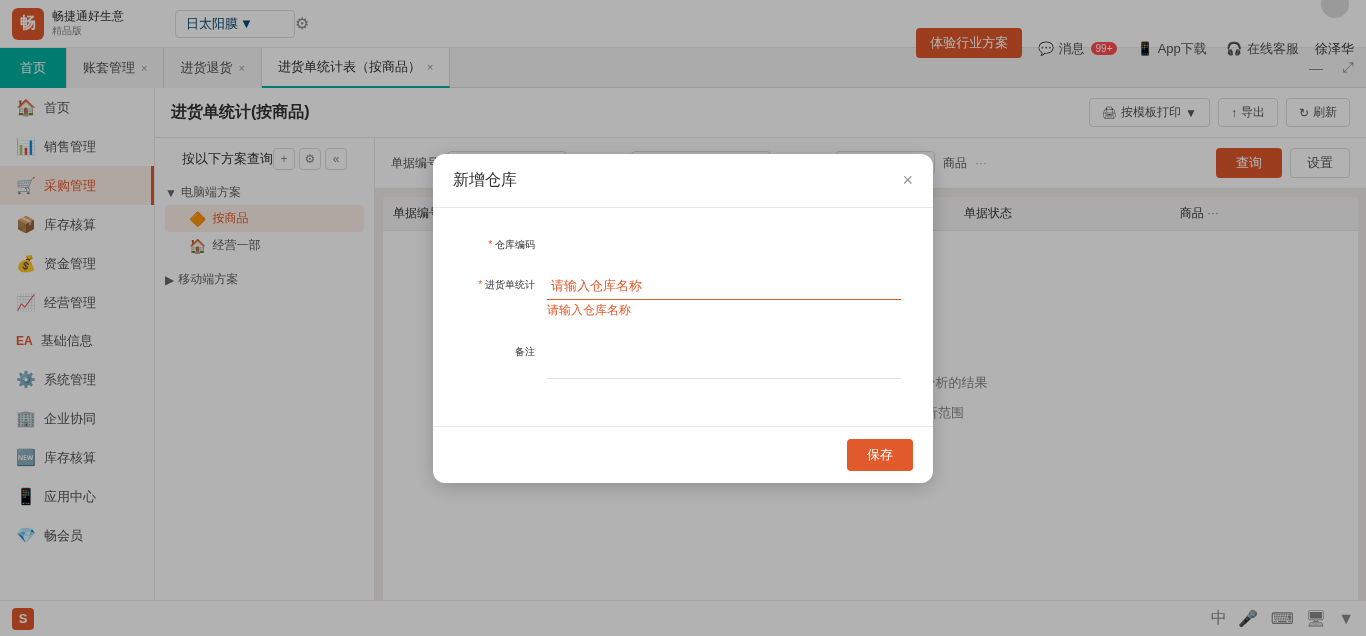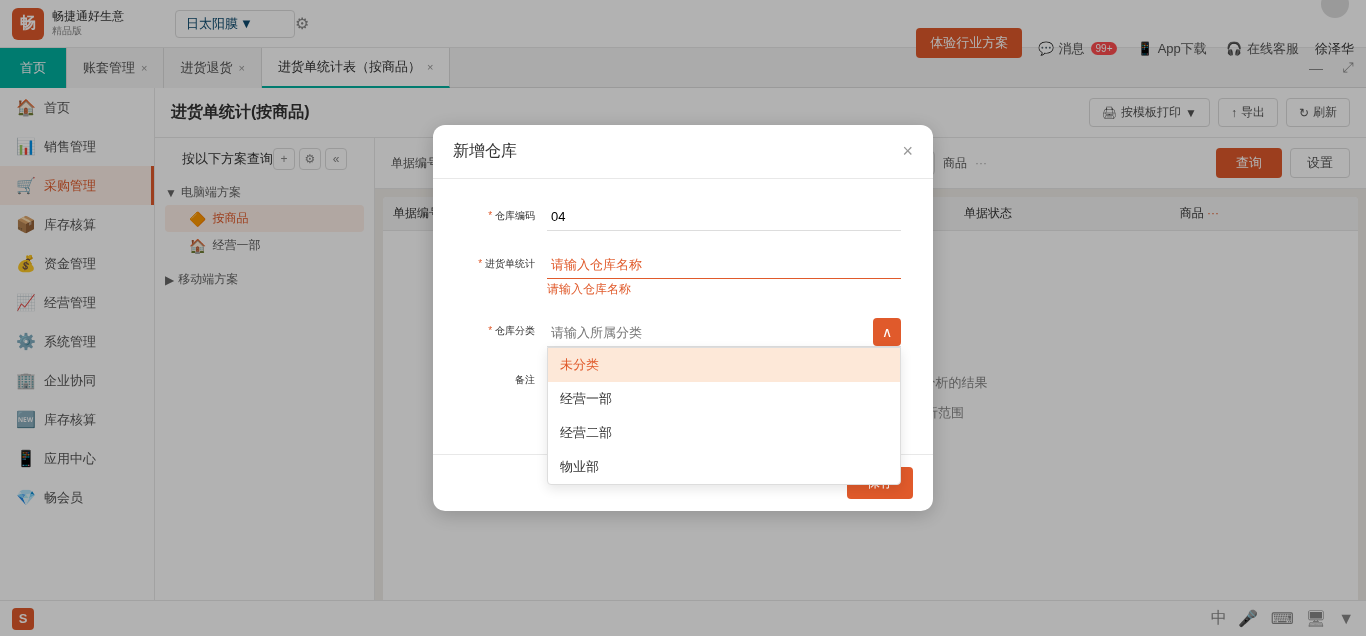--- a/index.html
+++ b/index.html
@@ -425,20 +425,24 @@
       <span class="sidebar-icon">📦</span>
       <span>库存核算</span>
     </div>
     <div class="sidebar-item">
       <span class="sidebar-icon">💰</span>
       <span>资金管理</span>
     </div>
     <div class="sidebar-item">
       <span class="sidebar-icon">📈</span>
       <span>经营管理</span>
+    </div>
+    <div class="sidebar-item">
+      <span class="sidebar-icon" style="font-size:12px;font-weight:bold;color:#e05a2b;">EA</span>
+      <span>基础信息</span>
     </div>
     <div class="sidebar-item">
       <span class="sidebar-icon">⚙️</span>
       <span>系统管理</span>
     </div>
     <div class="sidebar-item">
       <span class="sidebar-icon">🏢</span>
       <span>企业协同</span>
     </div>
     <div class="sidebar-item">
@@ -572,54 +576,33 @@
       <span class="dialog-title">新增仓库</span>
       <span class="dialog-close">×</span>
     </div>
     <div class="dialog-body">
 
       <div class="form-item">
         <label class="form-label">
           <span class="required">*</span>
           <span>仓库编码</span>
         </label>
-        <div class="form-control">
-          <input class="form-input" type="text" value="04" style="">
-        </div>
       </div>
 
       <div class="form-item">
         <label class="form-label">
           <span class="required">*</span>
           <span>进货单统计</span>
         </label>
         <div class="form-control">
           <input class="form-input error-placeholder" type="text" style="border-bottom-color: rgb(224, 90, 43); --placeholder-color: #e05a2b;" placeholder="请输入仓库名称">
           <div class="error-text">请输入仓库名称</div>
         </div>
       </div>
 
-      <div class="form-item">
-        <label class="form-label">
-          <span class="required">*</span>
-          <span>仓库分类</span>
-        </label>
-        <div class="form-control category-field">
-          <div class="category-input-wrap">
-            <input class="category-input" type="text" placeholder="请输入所属分类" style="">
-            <div class="category-toggle">∧</div>
-          </div>
-          <div class="category-dropdown">
-            <div class="category-option selected">未分类</div>
-            <div class="category-option">经营一部</div>
-            <div class="category-option">经营二部</div>
-            <div class="category-option">物业部</div>
-          </div>
-        </div>
-      </div>
 
       <div class="form-item">
         <label class="form-label">
           <span>备注</span>
         </label>
         <div class="form-control">
           <textarea class="form-textarea" style=""></textarea>
         </div>
       </div>
 

